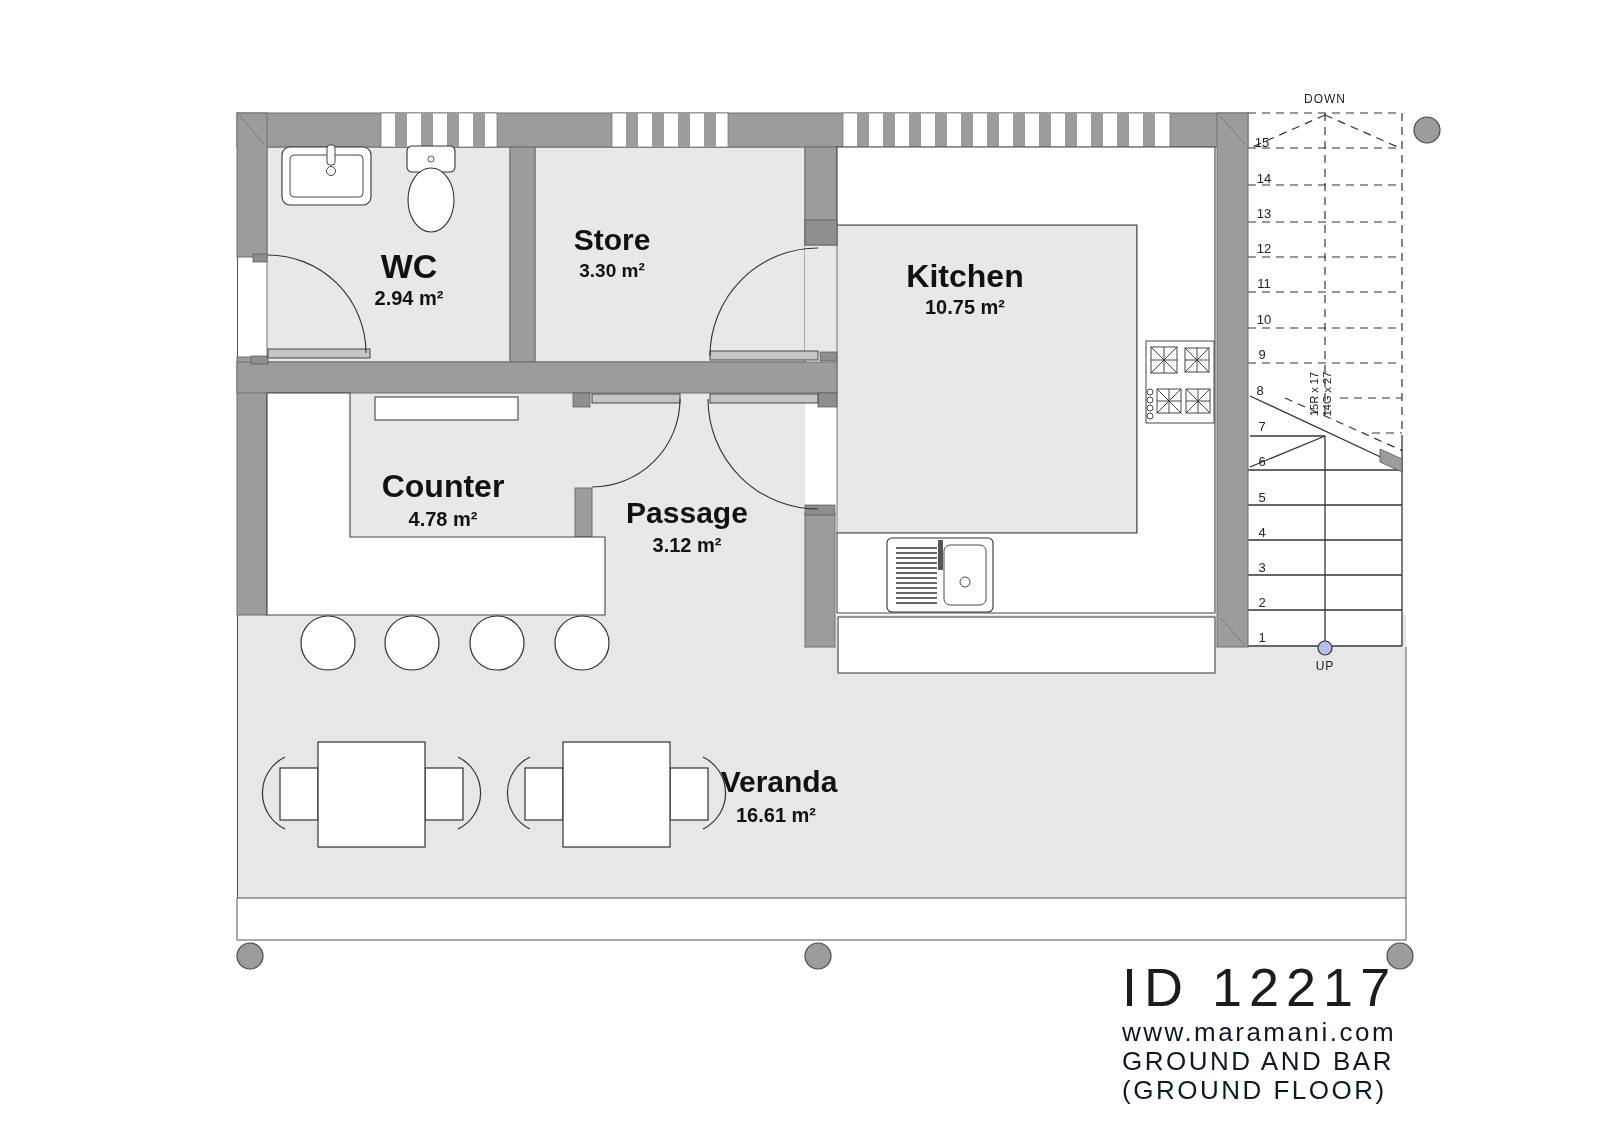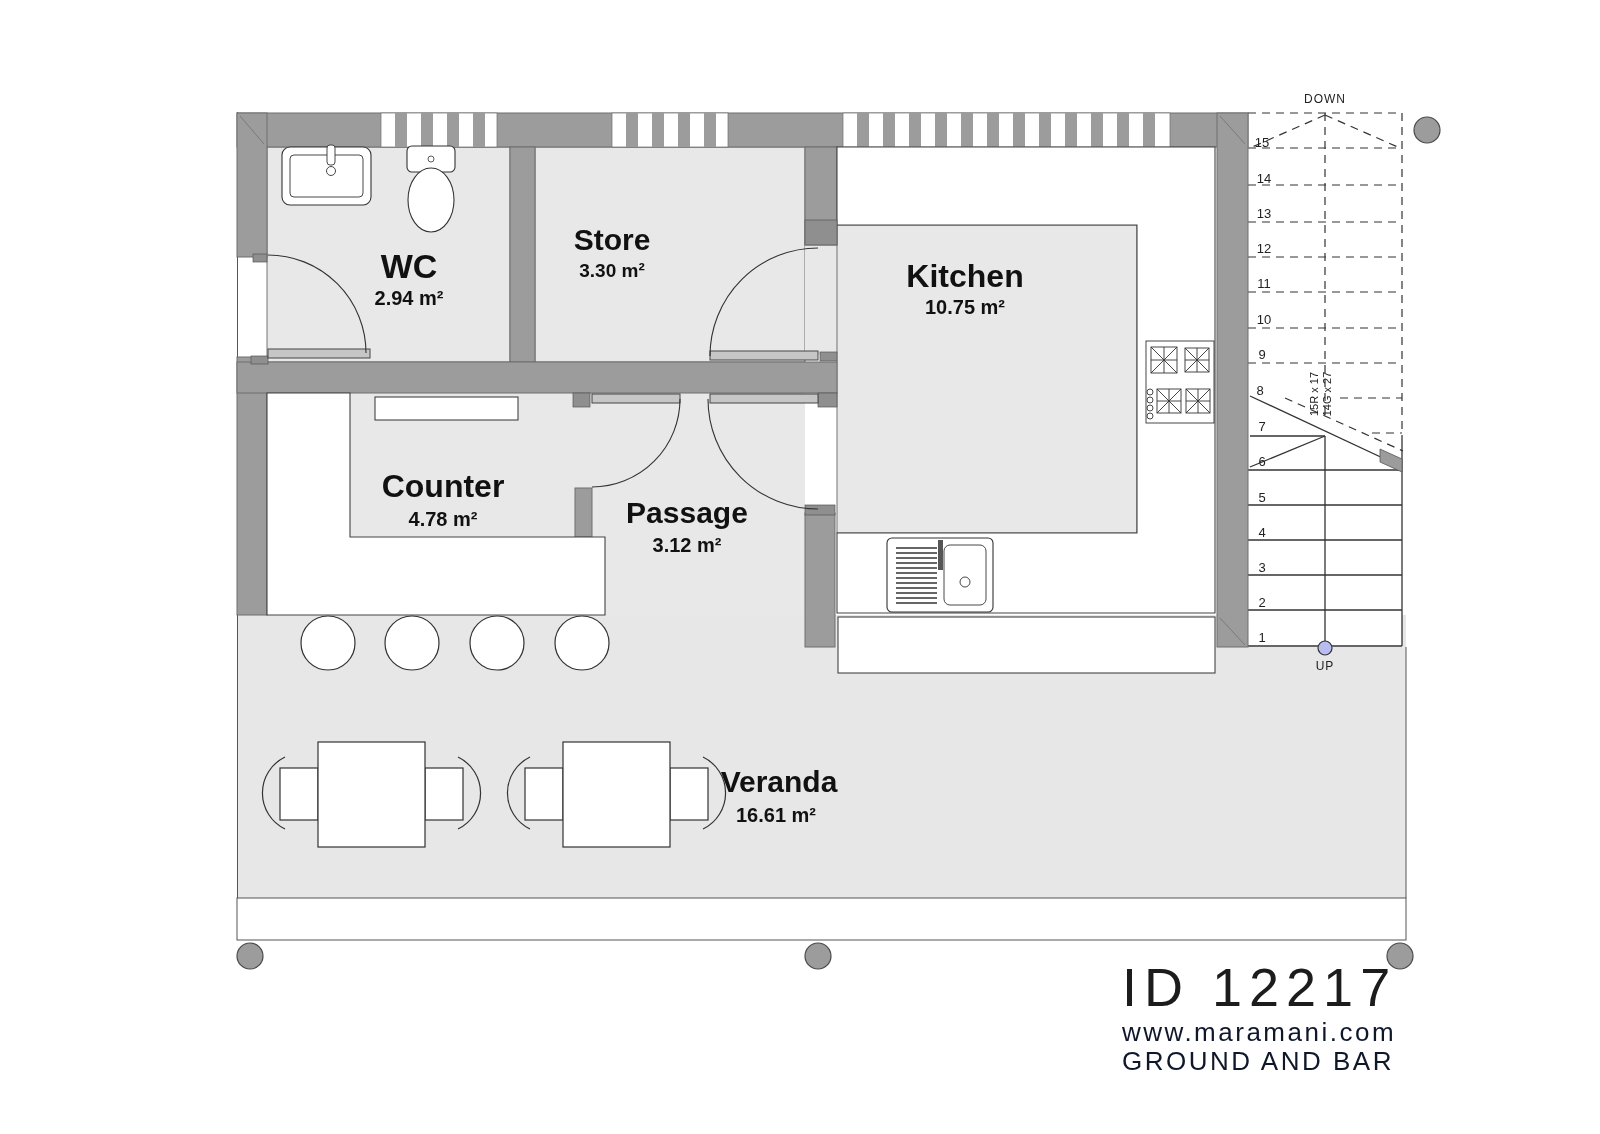--- a/index.html
+++ b/index.html
@@ -299,14 +299,15 @@
     <text class="area-label" font-size="20" x="687" y="552">3.12 m²</text>
     <text class="room-label" font-size="30" x="779" y="792">Veranda</text>
     <text class="area-label" font-size="20" x="776" y="822">16.61 m²</text>
   </g>
 </svg>
 
   <div class="titleblock">
     <div class="tb-id">ID 12217</div>
     <div class="tb-line">www.maramani.com</div>
     <div class="tb-line">GROUND AND BAR</div>
+    <div class="tb-line">(GROUND FLOOR)</div>
   </div>
 </div>
 
 </body></html>

